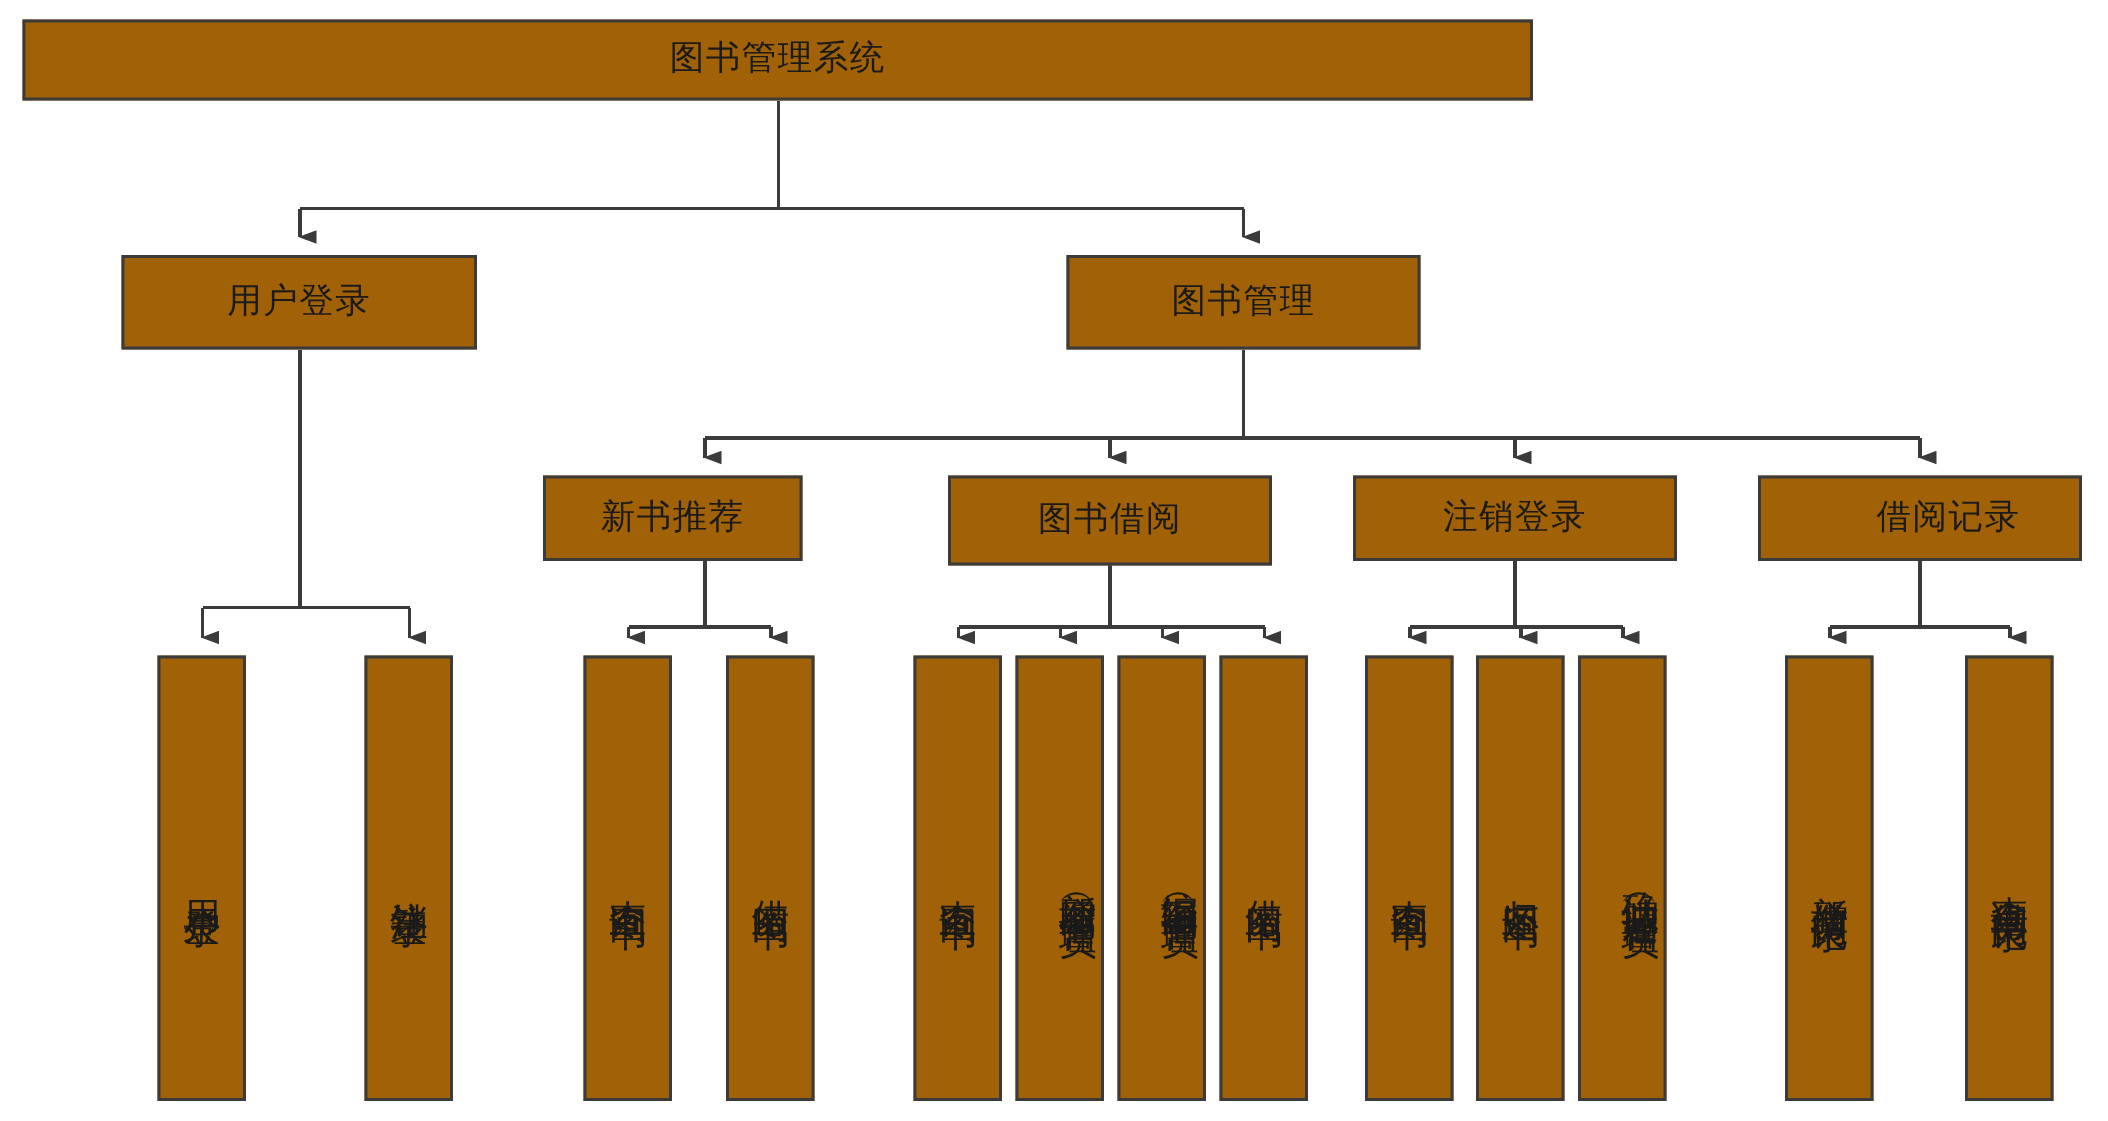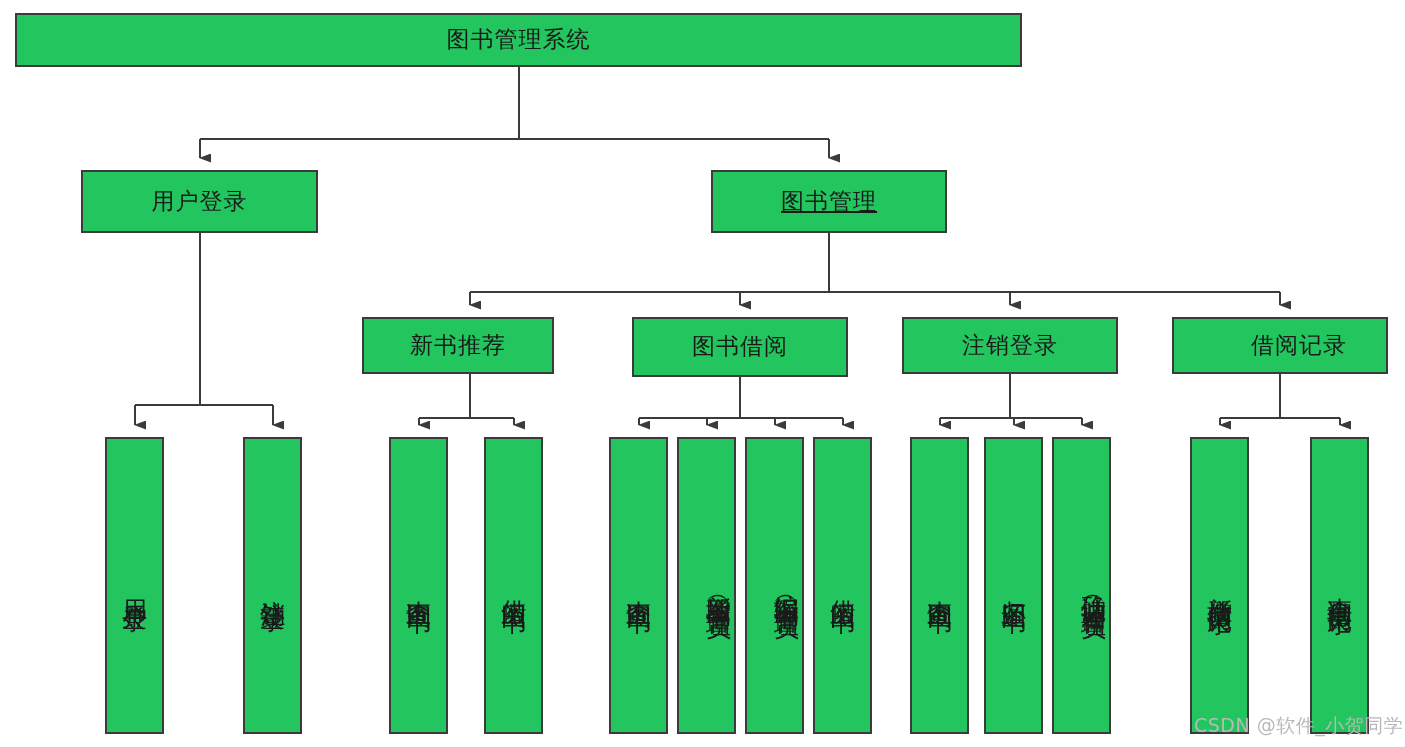--- a/index.html
+++ b/index.html
@@ -21,21 +21,21 @@
     position: absolute;
     left: 0;
     top: 0;
     width: 1405px;
     height: 747px;
     pointer-events: none;
   }
   .node {
     position: absolute;
     box-sizing: border-box;
-    background: #22c55e;
+    background: #a16207;
     border: 2px solid #3b3b3b;
     display: flex;
     align-items: center;
     justify-content: center;
     color: #1a1a1a;
   }
   .node.horiz {
     font-size: 23px;
     line-height: 1.2;
     letter-spacing: 1px;
@@ -113,24 +113,24 @@
       </g>
   </svg>
 
   <div id="nodes">
       <div class="node horiz" style="left: 15px; top: 13px; width: 1007px; height: 54px;">
         <span>图书管理系统</span>
       </div>
       <div class="node horiz" style="left: 81px; top: 170px; width: 237px; height: 63px;">
         <span>用户登录</span>
       </div>
-      <div class="node horiz" style="left: 711px; top: 170px; width: 236px; height: 63px; text-decoration: underline;">
+      <div class="node horiz" style="left: 711px; top: 170px; width: 236px; height: 63px;">
         <span>图书管理</span>
       </div>
-      <div class="node horiz" style="left: 362px; top: 317px; width: 192px; height: 57px;">
+      <div class="node horiz" style="left: 362px; top: 317px; width: 173px; height: 57px;">
         <span>新书推荐</span>
       </div>
       <div class="node horiz" style="left: 632px; top: 317px; width: 216px; height: 60px;">
         <span>图书借阅</span>
       </div>
       <div class="node horiz" style="left: 902px; top: 317px; width: 216px; height: 57px;">
         <span>注销登录</span>
       </div>
       <div class="node horiz" style="left: 1172px; top: 317px; width: 216px; height: 57px; padding-left: 38px;">
         <span>借阅记录</span>
@@ -169,14 +169,13 @@
         <span>确认归还（管理员）</span>
       </div>
       <div class="node leaf centered" style="left: 1190px; top: 437px; width: 59px; height: 297px;">
         <span>新增借阅记录</span>
       </div>
       <div class="node leaf centered" style="left: 1310px; top: 437px; width: 59px; height: 297px;">
         <span>查询借阅记录</span>
       </div>
     </div>
 
-  <div class="watermark">CSDN @软件_小贺同学</div>
 </div>
 
 </body></html>

